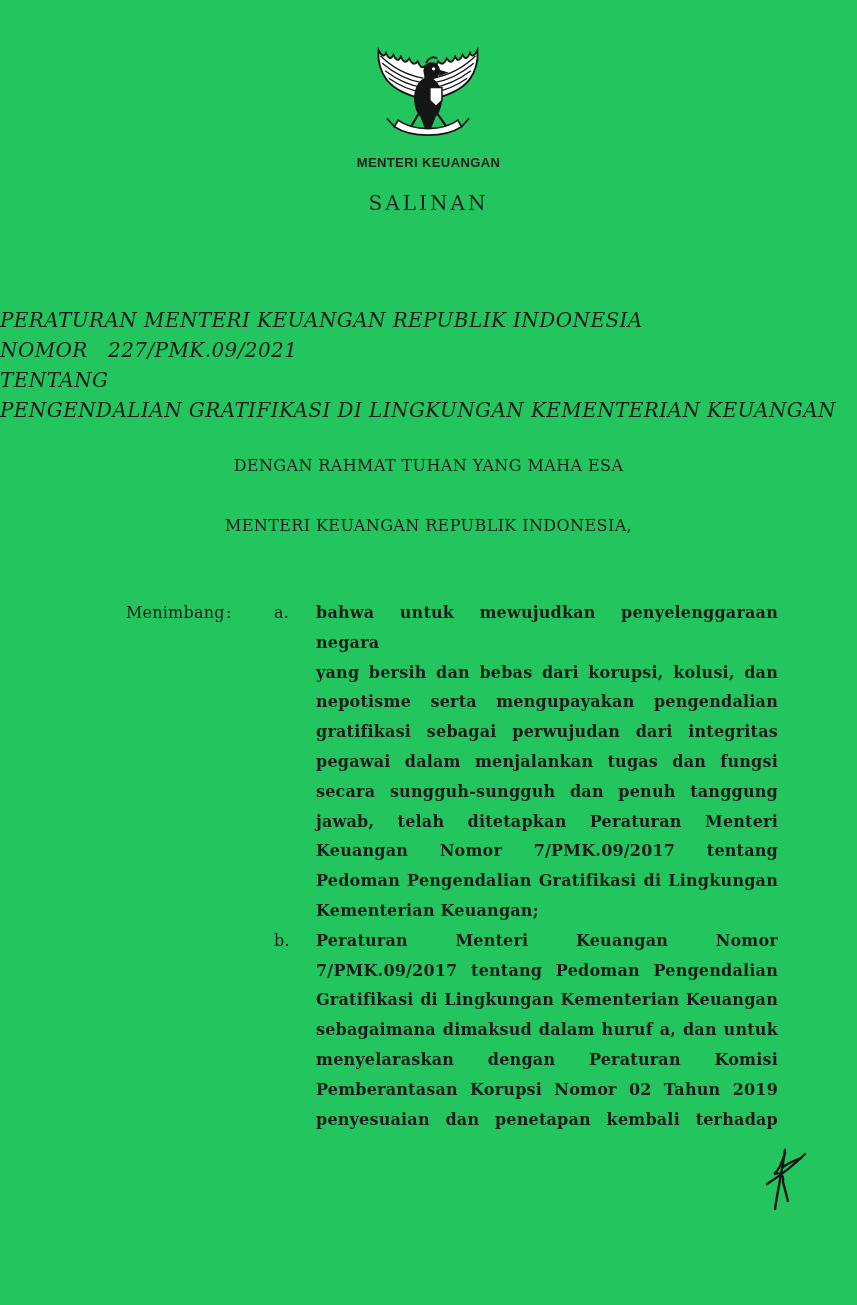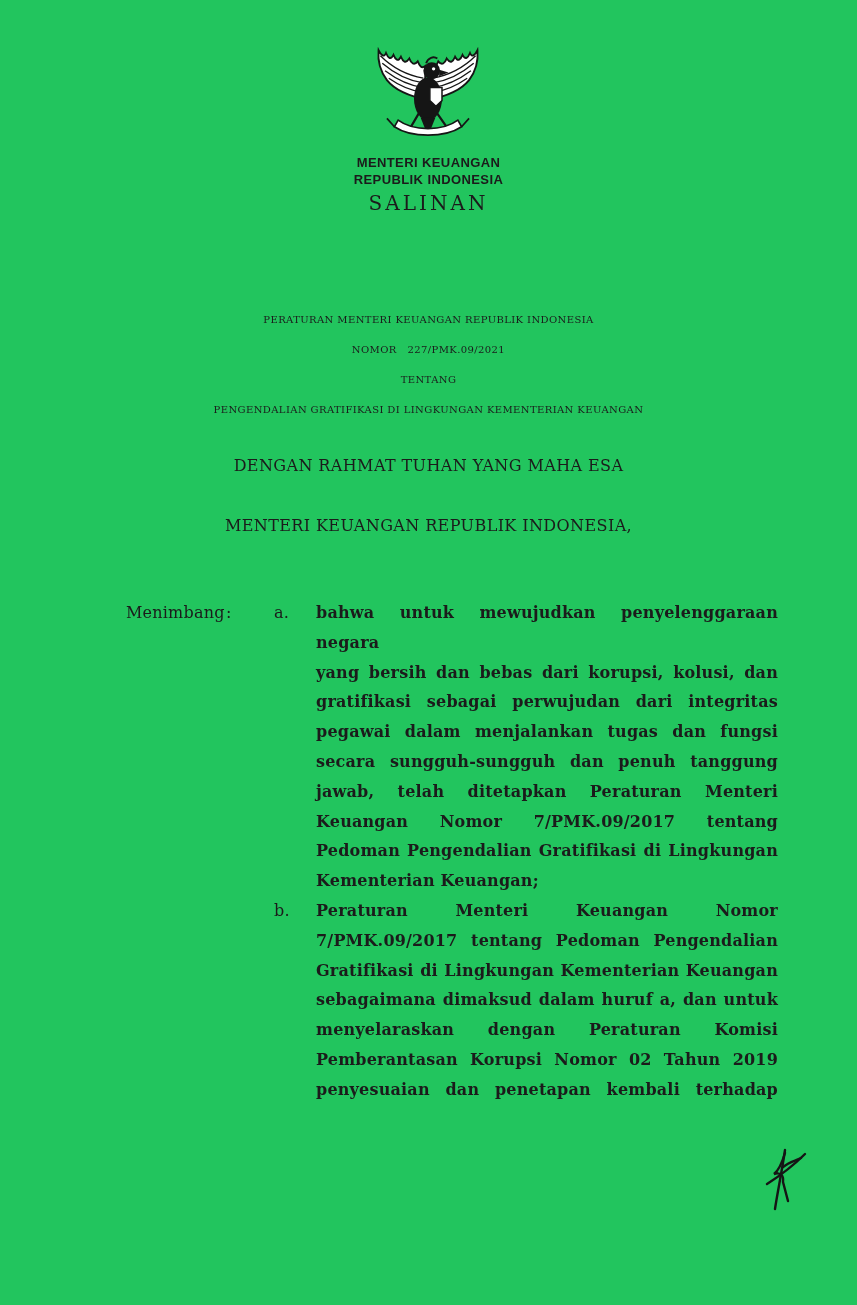--- a/index.html
+++ b/index.html
@@ -15,22 +15,22 @@
     position:absolute;left:0;right:0;top:154px;text-align:center;
     font-family:"Liberation Sans","DejaVu Sans",sans-serif;
     font-weight:bold;font-size:13px;line-height:17px;letter-spacing:0.4px;
   }
   .salinan{
     position:absolute;left:0;right:0;top:191px;text-align:center;
     font-size:20px;letter-spacing:3px;
   }
   
   .title-block{
-    position:absolute;left:0;right:0;top:305px;text-align:center;
-    font-size:10px;line-height:30px;letter-spacing:0.4px;
+    position:absolute;left:0;right:0;top:305px;text-align:left;
+    font-size:20px;line-height:30px;letter-spacing:0.4px;font-style:italic;
   }
   .title-block div{white-space:pre-wrap;}
   .invocation{
     position:absolute;left:0;right:0;top:451px;text-align:center;
     font-size:16px;line-height:30px;letter-spacing:0.4px;
   }
   .authority{
     position:absolute;left:0;right:0;top:511px;text-align:center;
     font-size:16px;line-height:30px;letter-spacing:0.4px;
   }
@@ -87,21 +87,20 @@
 
       <path d="M50,76 L40,93 M70,76 L82,93" stroke="#151515" stroke-width="2.4"></path>
 
       <path d="M24,90 C42,102 78,102 96,90 L92,83 C76,95 44,95 28,83 Z" fill="#ffffff" stroke="#151515" stroke-width="1.8"></path>
       <path d="M24,90 l-8,-9 M96,90 l8,-9" stroke="#151515" stroke-width="1.8"></path>
     </svg>
   </div>
 
   <div class="ministry">
     <div>MENTERI KEUANGAN</div>
-    <div>REPUBLIK INDONESIA</div>
   </div>
 
   <div class="salinan">SALINAN</div>
 
   <div class="title-block">
     <div>PERATURAN MENTERI KEUANGAN REPUBLIK INDONESIA</div>
     <div>NOMOR   227/PMK.09/2021</div>
     <div>TENTANG</div>
     <div>PENGENDALIAN GRATIFIKASI DI LINGKUNGAN KEMENTERIAN KEUANGAN</div>
   </div>
@@ -111,20 +110,21 @@
 
   <div class="considering">
     <div class="c-label">Menimbang</div>
     <div class="c-colon">:</div>
     <div class="c-items">
       <div class="c-item">
         <div class="c-letter">a.</div>
         <div class="c-lines">
           <div class="jline">bahwa untuk mewujudkan penyelenggaraan negara</div>
           <div class="jline">yang bersih dan bebas dari korupsi, kolusi, dan</div>
+          <div class="jline">nepotisme serta mengupayakan pengendalian</div>
           <div class="jline">gratifikasi sebagai perwujudan dari integritas</div>
           <div class="jline">pegawai dalam menjalankan tugas dan fungsi</div>
           <div class="jline">secara sungguh-sungguh dan penuh tanggung</div>
           <div class="jline">jawab, telah ditetapkan Peraturan Menteri</div>
           <div class="jline">Keuangan Nomor 7/PMK.09/2017 tentang</div>
           <div class="jline">Pedoman Pengendalian Gratifikasi di Lingkungan</div>
           <div class="jline last">Kementerian Keuangan;</div>
         </div>
       </div>
       <div class="c-item">

